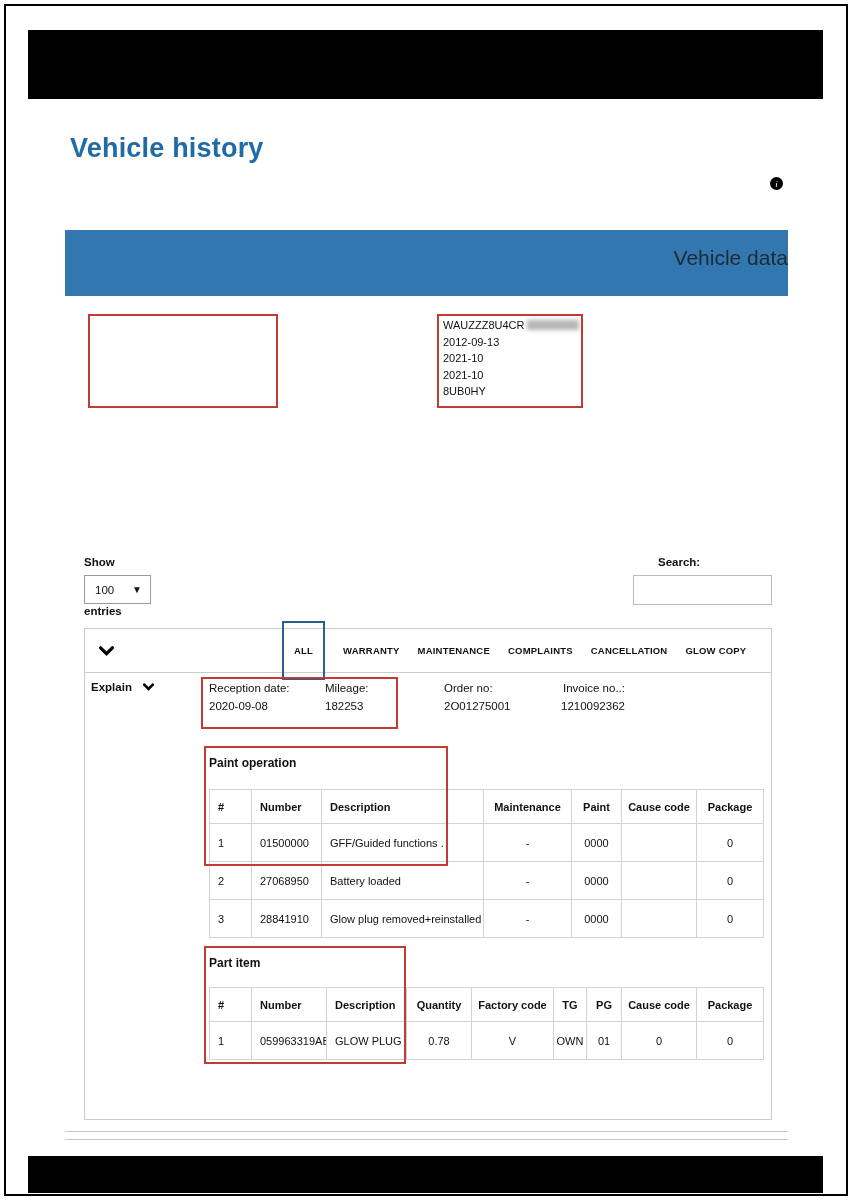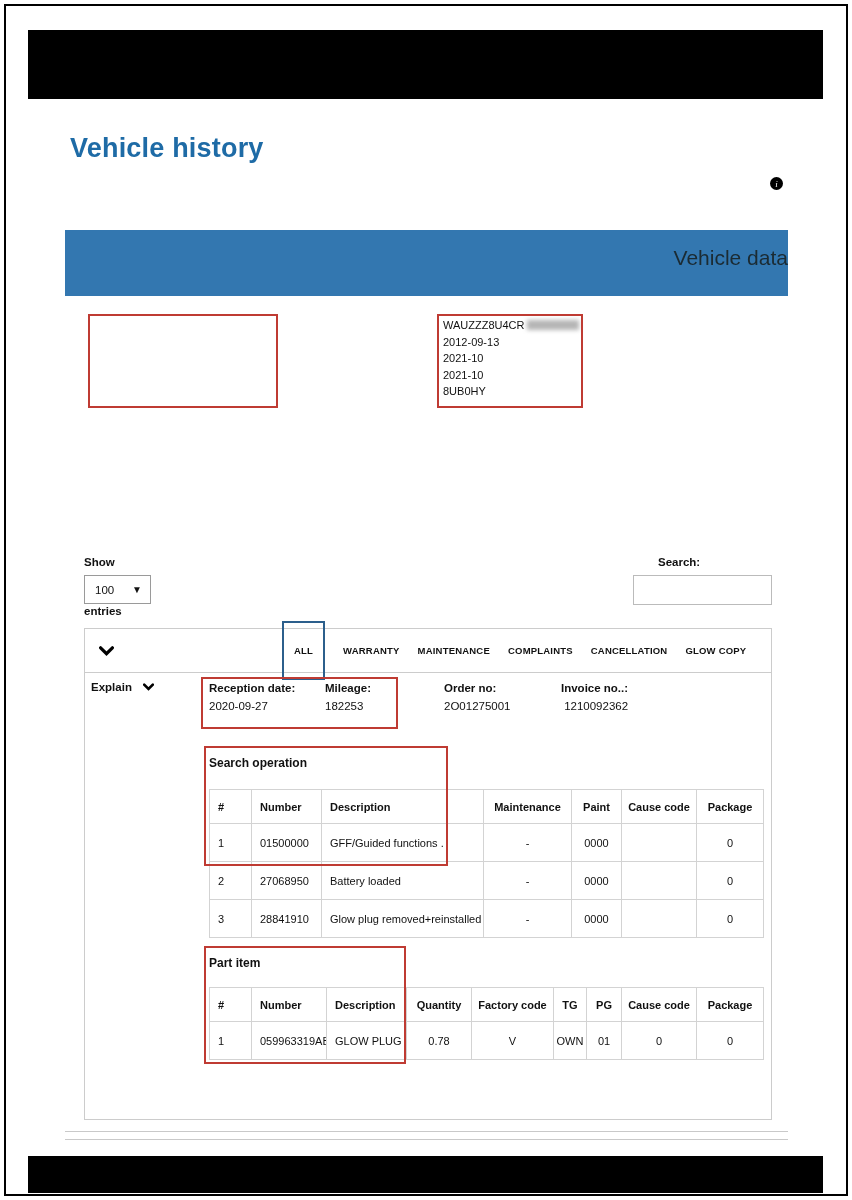--- a/index.html
+++ b/index.html
@@ -31,21 +31,21 @@
   .container { position:absolute; left:84px; top:628px; width:688px; height:492px; border:1px solid #ccc; background:#fff; }
   .tab-row { position:absolute; left:0; top:0; width:100%; height:44px; border-bottom:1px solid #ccc;
     display:flex; align-items:center; padding:0 14px; }
   .tabs { display:flex; align-items:center; gap:18px; margin-left:168px; }
   .tab { font-size:9.5px; font-weight:bold; letter-spacing:.2px; cursor:pointer; white-space:nowrap; color:#111; }
   .tab.active { border:2px solid #2c5f8c; padding:22px 10px; }
   .chev { display:inline-flex; cursor:pointer; }
   .explain { position:absolute; left:6px; top:52px; font-size:11.5px; font-weight:bold;
     display:flex; gap:11px; align-items:center; cursor:pointer; }
   .meta { position:absolute; font-size:11.5px; }
-  .meta .m-label { font-weight:bold; }
+  .meta .m-label { font-weight:normal; }
   .meta .m-value { margin-top:6px; }
   .sec-title { position:absolute; font-size:12px; font-weight:bold; }
   table.grid { position:absolute; border-collapse:collapse; table-layout:fixed; background:#fff; }
   .grid th, .grid td { border:1px solid #d3d3d3; font-size:11px; overflow:hidden; white-space:nowrap; }
   .grid th { height:34px; font-weight:bold; }
   .grid td { height:38px; font-weight:normal; }
   .grid .l { text-align:left; padding-left:8px; }
   .grid .c { text-align:center; }
   .hline { position:absolute; left:65px; width:723px; border-top:1px solid #c9c9c9; }
 </style>
@@ -106,37 +106,37 @@
       <span>Explain</span>
       <svg class="chev" width="11" height="8" viewBox="0 0 14 9">
           <path d="M1.5 1.5 L7 7 L12.5 1.5" fill="none" stroke="#000" stroke-width="3.4" stroke-linecap="round"></path>
         </svg>
     </div>
 
     <div class="red-box" style="left:116px;top:48px;width:197px;height:52px;"></div>
 
     <div class="meta" style="left:124px;top:53px;">
       <div class="m-label">Reception date:</div>
-      <div class="m-value">2020-09-27</div>
+      <div class="m-value">2020-09-08</div>
     </div>
     <div class="meta" style="left:240px;top:53px;">
       <div class="m-label">Mileage:</div>
       <div class="m-value">182253</div>
     </div>
     <div class="meta" style="left:359px;top:53px;">
       <div class="m-label">Order no:</div>
       <div class="m-value">2O01275001</div>
     </div>
     <div class="meta" style="left:476px;top:53px;text-align:right;">
       <div class="m-label">Invoice no..:</div>
       <div class="m-value">1210092362</div>
     </div>
 
     <div class="red-box" style="left:119px;top:117px;width:244px;height:120px;"></div>
-    <div class="sec-title" style="left:124px;top:127px;">Search operation</div>
+    <div class="sec-title" style="left:124px;top:127px;">Paint operation</div>
 
     <table class="grid" style="left:124px;top:160px;width:554px;">
       <colgroup>
         <col style="width:42px">
           <col style="width:70px">
           <col style="width:162px">
           <col style="width:88px">
         <col style="width:50px">
           <col style="width:75px">
           <col style="width:67px">

